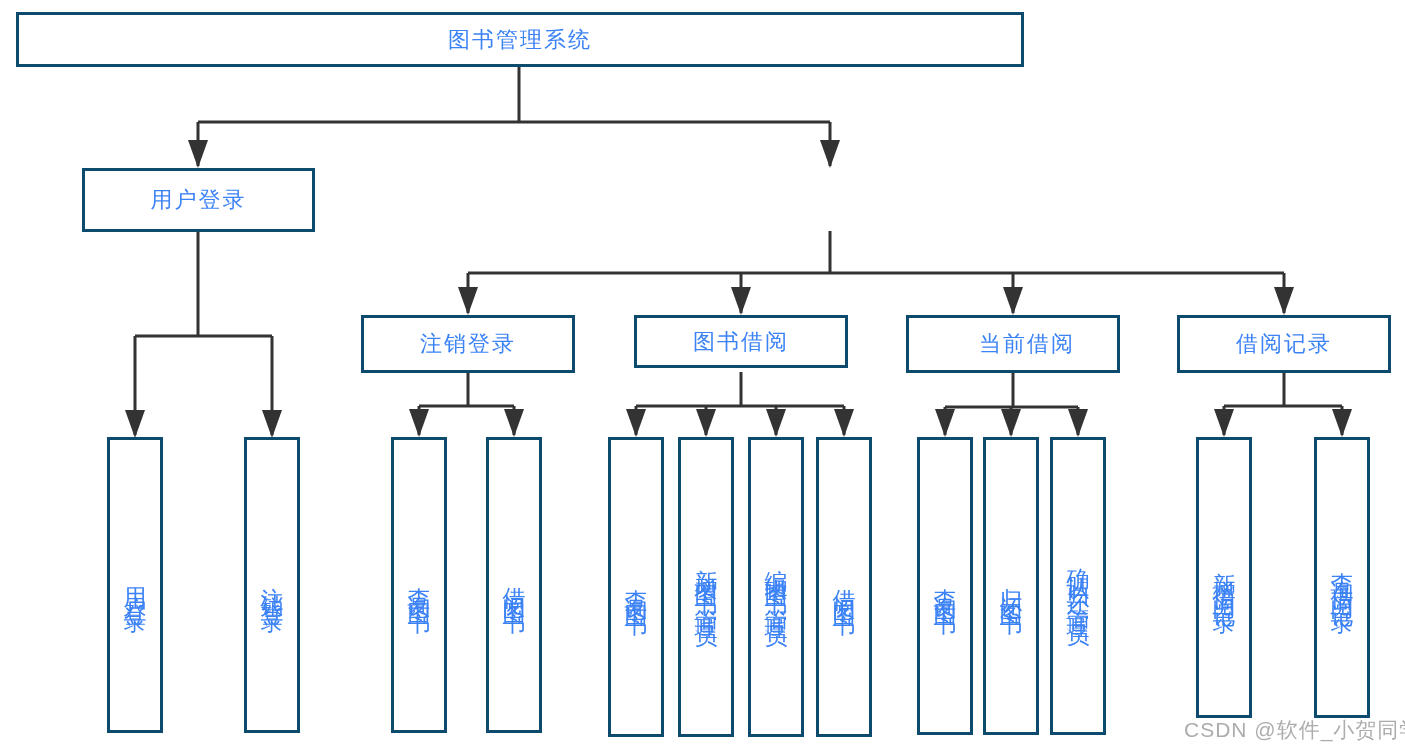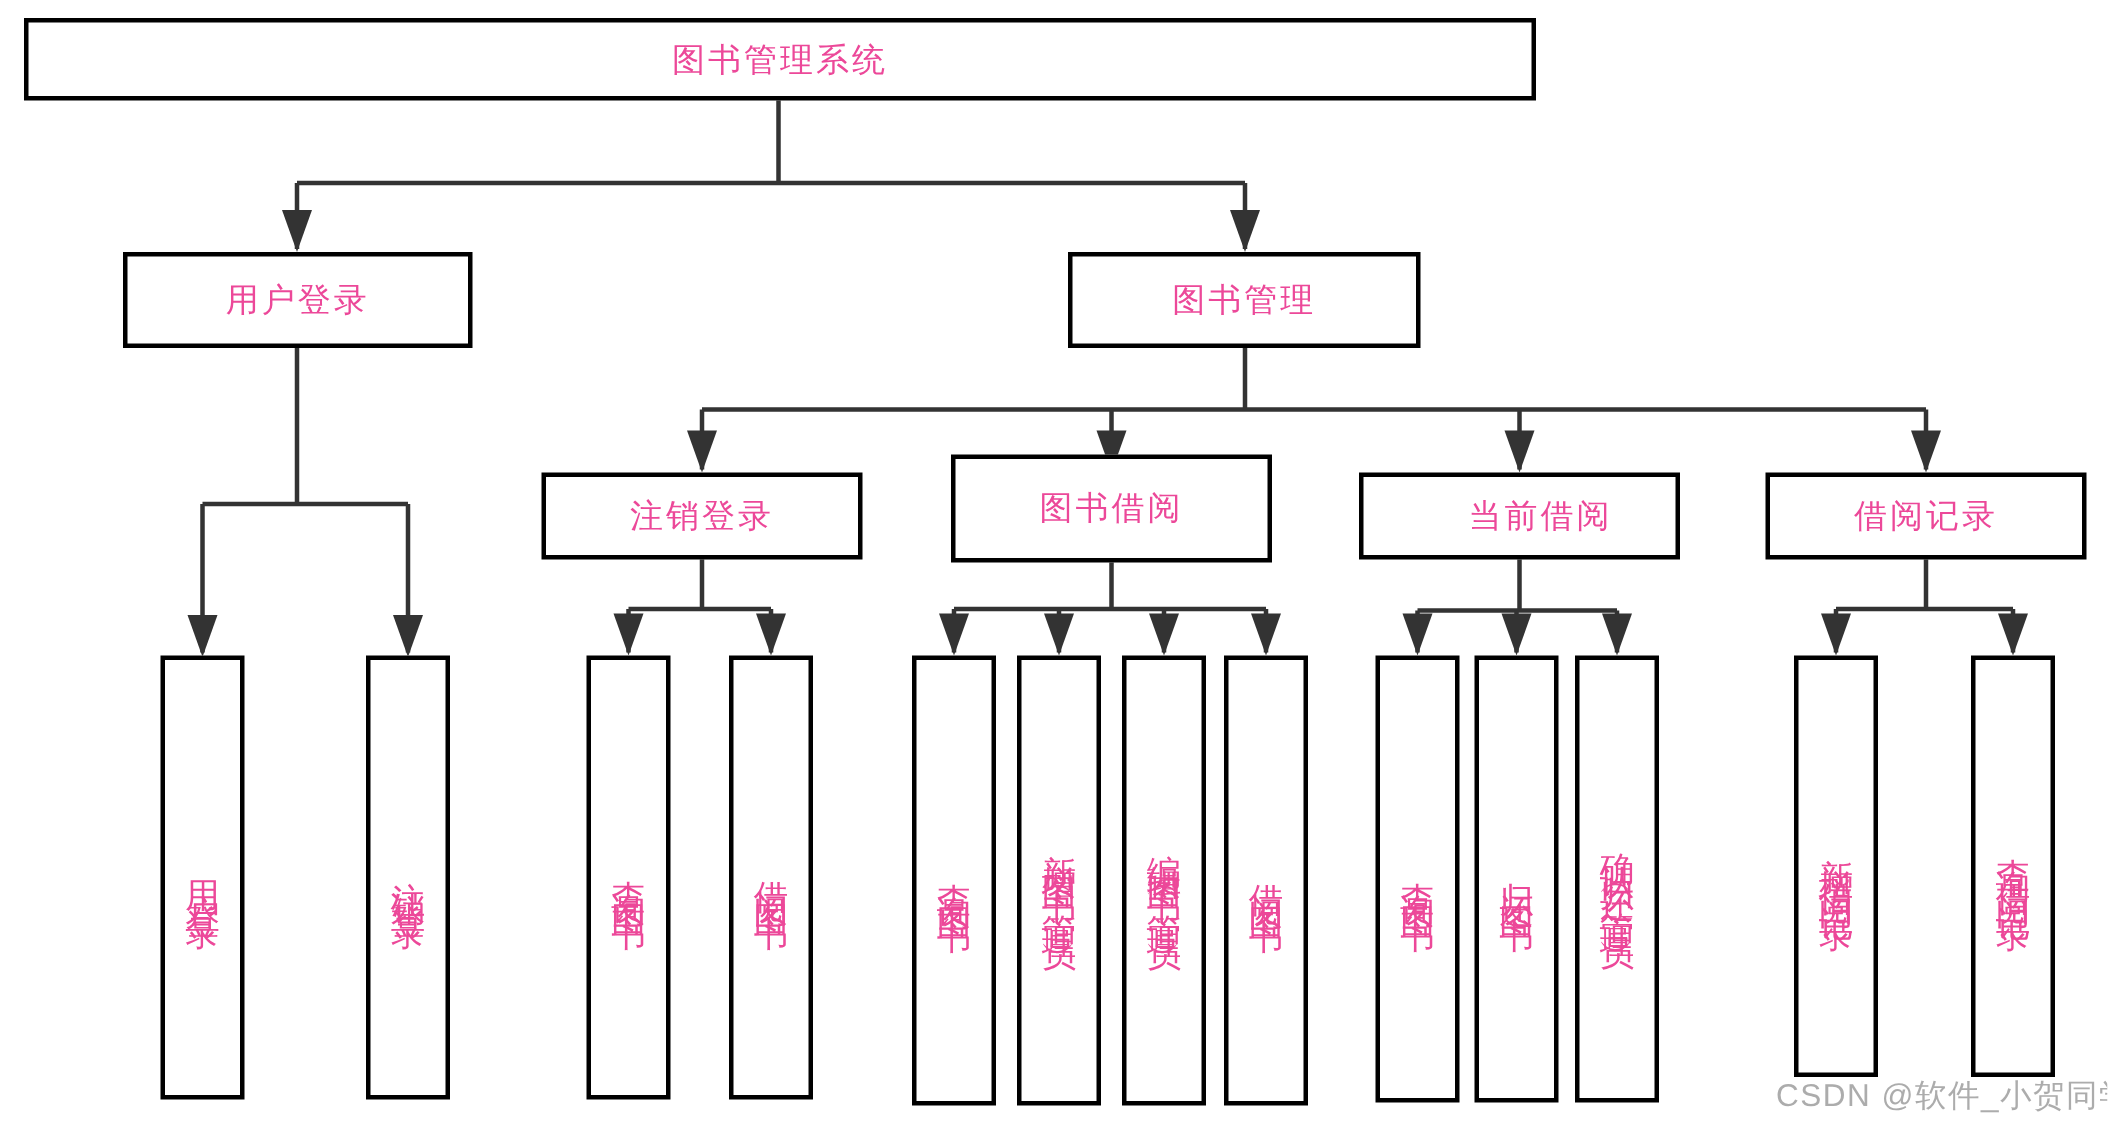--- a/index.html
+++ b/index.html
@@ -26,26 +26,26 @@
     stroke-width: 3;
     fill: none;
   }
   .wires polygon {
     fill: #333333;
     stroke: none;
   }
   .box {
     position: absolute;
     box-sizing: border-box;
-    border: 3px solid #000000;
+    border: 3px solid #0c4a6e;
     background: #ffffff;
     display: flex;
     align-items: center;
     justify-content: center;
-    color: #ec4899;
+    color: #3b82f6;
     z-index: 2;
   }
   .h-label {
     font-size: 22px;
     letter-spacing: 2px;
     white-space: nowrap;
   }
   .leaf {
     writing-mode: vertical-rl;
     text-orientation: mixed;
@@ -106,28 +106,25 @@
     <polygon points="1332,409 1352,409 1342,437"></polygon>
   </svg>
 
   <div class="box h-label" style="left:16px; top:12px; width:1008px; height:55px;">
     <span>图书管理系统</span>
   </div>
 
   <div class="box h-label" style="left:82px; top:168px; width:233px; height:64px;">
     <span>用户登录</span>
   </div>
-  <div class="box h-label" style="left:712px; top:168px; width:235px; height:64px;">
-    <span>图书管理</span>
-  </div>
 
   <div class="box h-label" style="left:361px; top:315px; width:214px; height:58px;">
     <span>注销登录</span>
   </div>
-  <div class="box h-label" style="left:634px; top:303px; width:214px; height:72px;">
+  <div class="box h-label" style="left:634px; top:315px; width:214px; height:53px;">
     <span>图书借阅</span>
   </div>
   <div class="box h-label" style="left:906px; top:315px; width:214px; height:58px;padding-left:28px;">
     <span>当前借阅</span>
   </div>
   <div class="box h-label" style="left:1177px; top:315px; width:214px; height:58px;">
     <span>借阅记录</span>
   </div>
 
   <div class="box leaf" style="left:107px; top:437px; width:56px; height:296px;">

